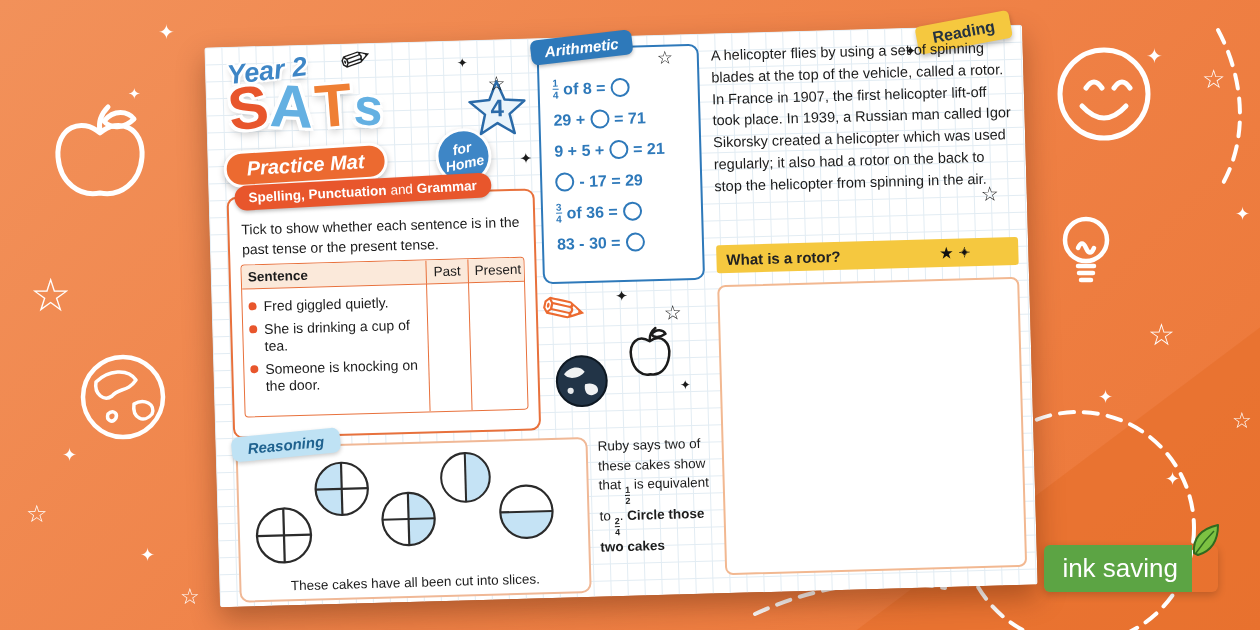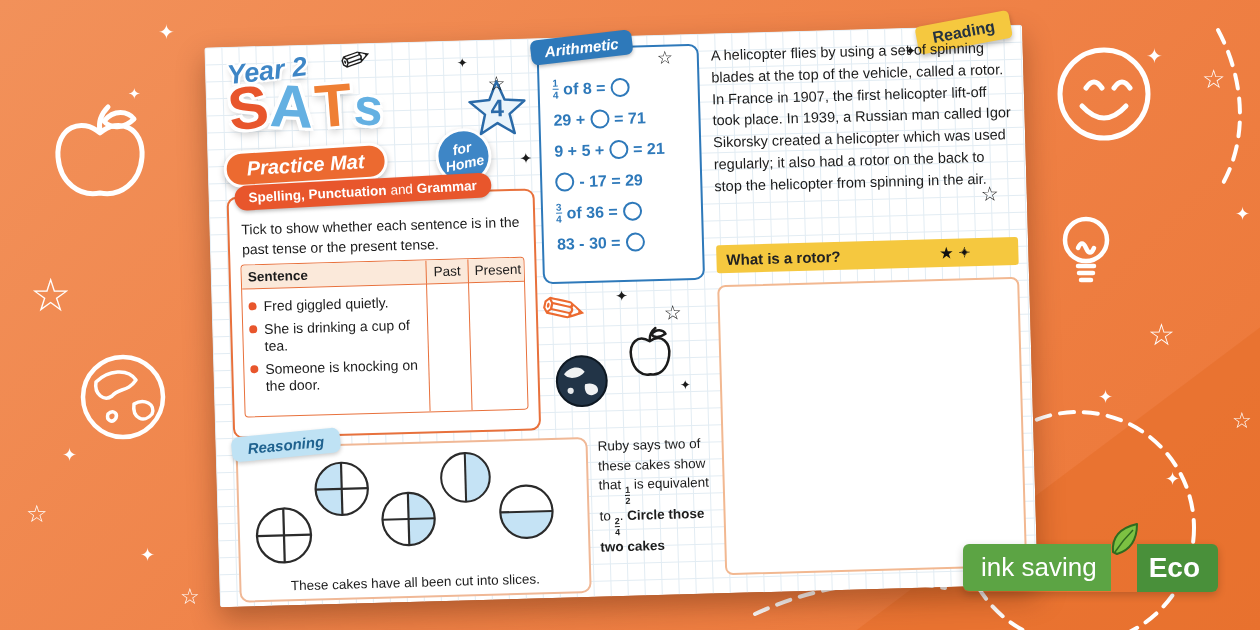--- a/index.html
+++ b/index.html
@@ -367,16 +367,15 @@
   </div>
 
   <div class="eco-badge">
     <span class="eco-ink">ink saving</span>
     <span class="eco-leaf">
       <svg width="34" height="40" viewBox="0 0 34 40">
         <path d="M6 30 Q4 8 30 2 Q30 26 10 32 Z" fill="#7cc142" stroke="#2f6b1f" stroke-width="2" stroke-linejoin="round"></path>
         <path d="M8 30 Q16 18 26 8" fill="none" stroke="#2f6b1f" stroke-width="1.5"></path>
       </svg>
     </span>
-    <span class="eco-eco">Eco</span>
   </div>
 
 </div>
 
 </body></html>

